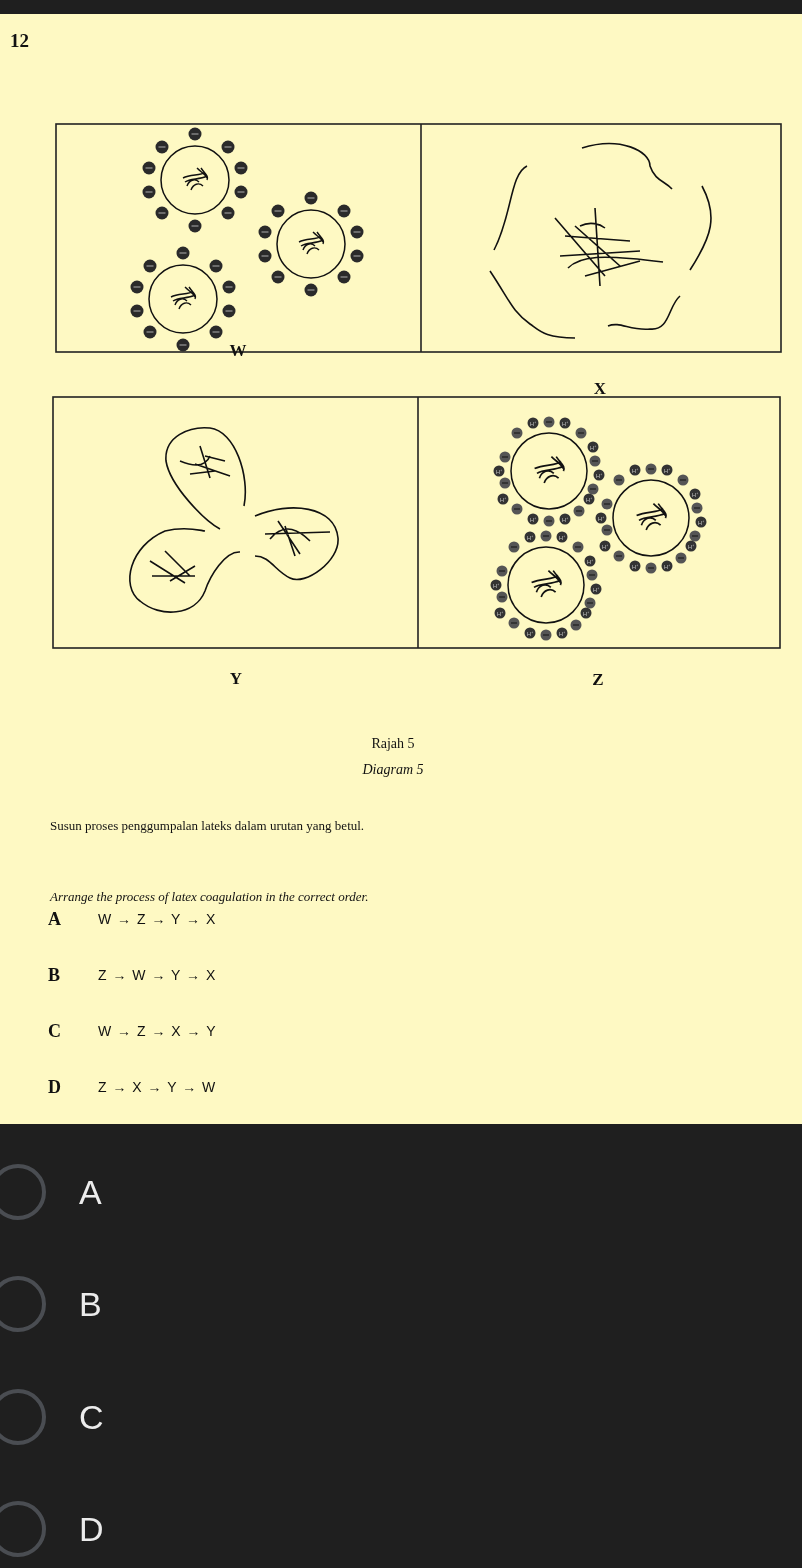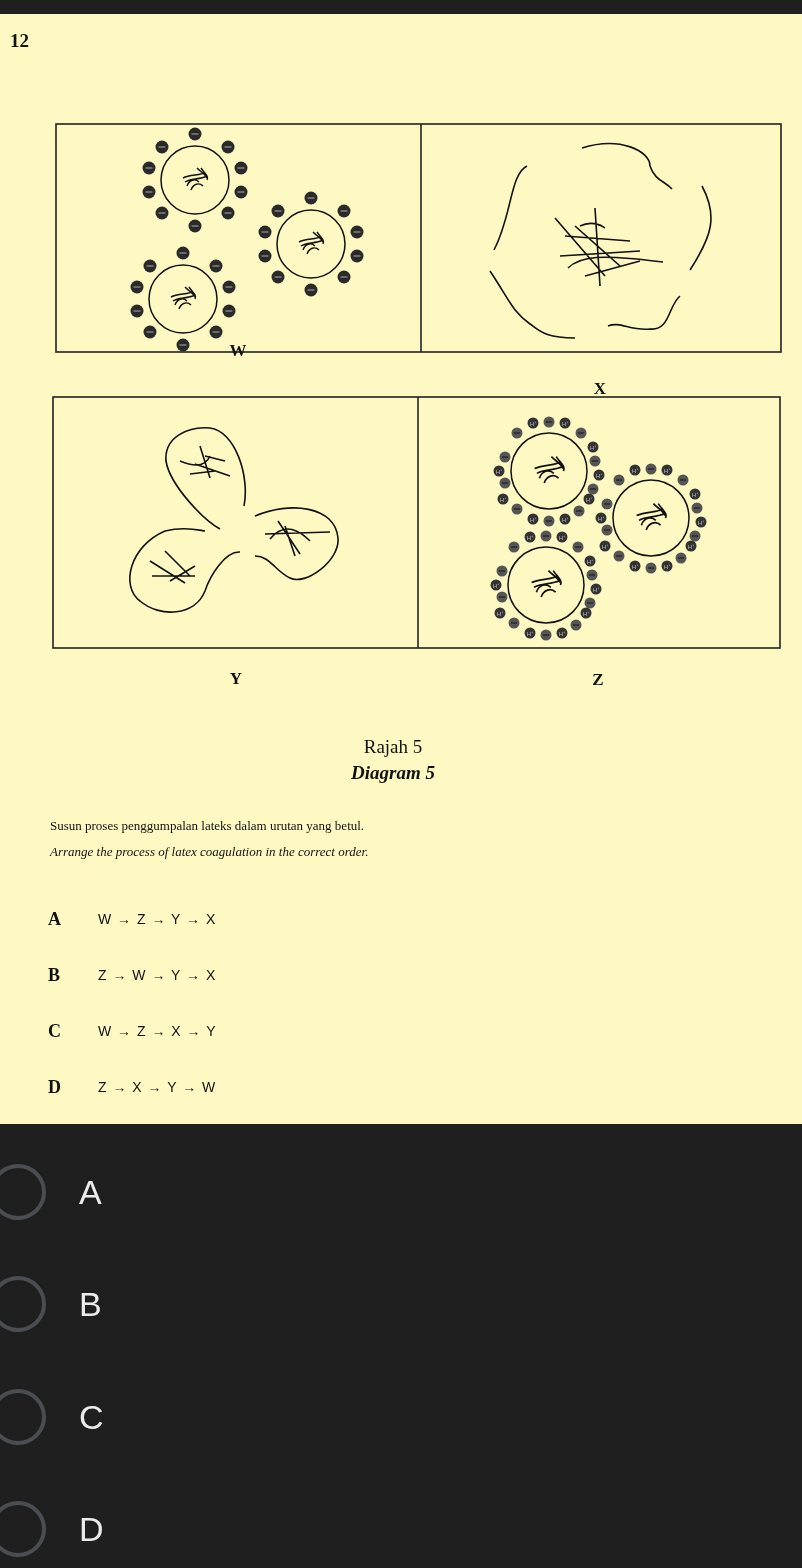--- a/index.html
+++ b/index.html
@@ -5,24 +5,24 @@
   * { box-sizing: border-box; margin: 0; padding: 0; }
   html, body { width: 802px; height: 1568px; background: #1f1f1f; overflow: hidden; }
   body { position: relative; font-family: "Liberation Serif", serif; }
   .topbar { position: absolute; left: 0; top: 0; width: 802px; height: 14px; background: #1f1f1f; }
   .paper { position: absolute; left: 0; top: 14px; width: 802px; height: 1110px; background: #fef9c3; color: #111; }
   .qnum { position: absolute; left: 10px; top: 30px; font-weight: bold; font-size: 19px; }
   .qtext { position: absolute; left: 59px; top: 30px; font-size: 19px; line-height: 25px; }
   .qtext .en { font-style: italic; }
   .diagram { position: absolute; left: 0; top: 0; }
   .panel-label { position: absolute; font-weight: bold; font-size: 17px; text-align: center; width: 40px; }
-  .caption { position: absolute; left: 0; width: 760px; text-align: center; font-size: 19px; }
+  .caption { position: absolute; left: 0; width: 760px; text-align: center; font-size: 14px; }
   .caption.en { font-style: italic; }
   .instr { position: absolute; left: 50px; font-size: 13px; }
-  .instr.en { font-style: italic; }
+  .instr.en { font-style: italic; margin-top: 45px; }
   .opt { position: absolute; left: 48px; font-size: 18px; height: 26px; display: flex; align-items: center; }
   .opt .letter { font-weight: bold; width: 50px; display: inline-block; }
   .opt .seq { font-family: "Liberation Sans", sans-serif; font-size: 14px; letter-spacing: 1px; }
   .answers { position: absolute; left: 0; top: 1124px; width: 802px; height: 444px; background: #1f1f1f; }
   .answer { position: absolute; left: 0; width: 802px; height: 90px; display: flex; align-items: center; cursor: pointer; }
   .radio { position: absolute; left: -10px; width: 56px; height: 56px; border: 4px solid #4a4d52; border-radius: 50%; }
   .answer-label { position: absolute; left: 79px; color: #ececec; font-family: "Liberation Sans", sans-serif; font-size: 34px; }
 </style>
 </head>
 <body>
@@ -124,21 +124,21 @@
       <use href="#particleZ" x="546" y="599"></use>
     </g>
   </svg>
 
   <div class="panel-label" style="left:218px; top:327px;">W</div>
   <div class="panel-label" style="left:580px; top:365px;">X</div>
   <div class="panel-label" style="left:216px; top:655px;">Y</div>
   <div class="panel-label" style="left:578px; top:656px;">Z</div>
 
   <div class="caption" style="top:722px; padding-left:26px;">Rajah 5</div>
-  <div class="caption en" style="top:748px; padding-left:26px;font-weight:bold;">Diagram 5</div>
+  <div class="caption en" style="top:748px; padding-left:26px;">Diagram 5</div>
 
   <div class="instr" style="top:804px;">Susun proses penggumpalan lateks dalam urutan yang betul.</div>
   <div class="instr en" style="top:830px;">Arrange the process of latex coagulation in the correct order.</div>
 
   <div class="opt" style="top:892px;">
     <span class="letter">A</span>
     <span class="seq">W → Z → Y → X</span>
   </div>
   <div class="opt" style="top:948px;">
     <span class="letter">B</span>

